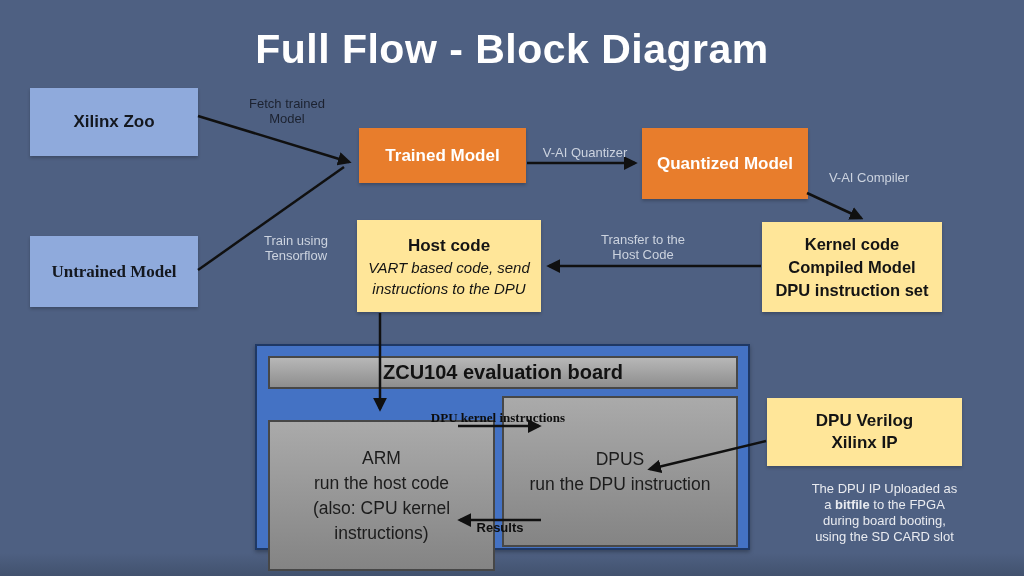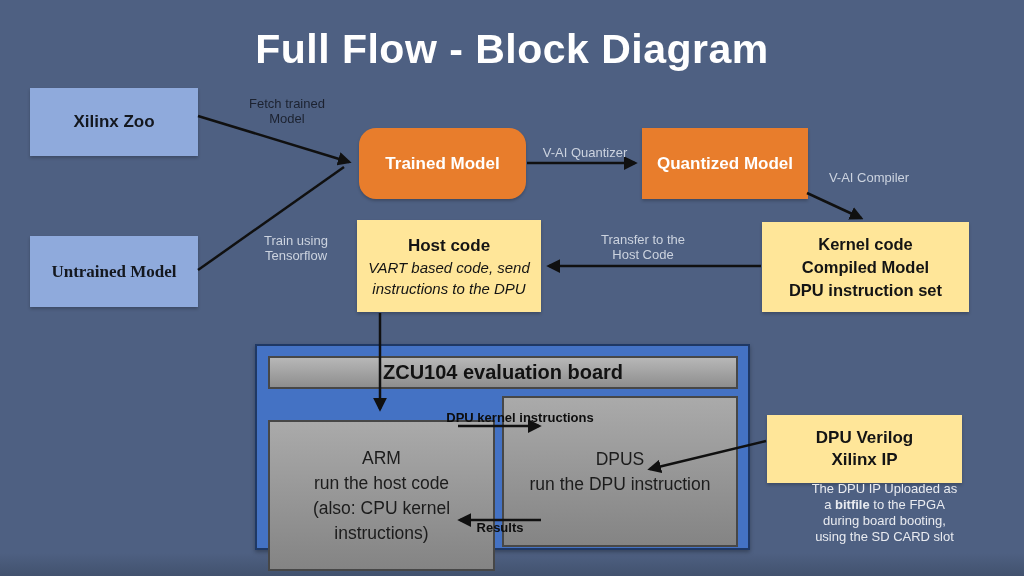--- a/index.html
+++ b/index.html
@@ -73,34 +73,34 @@
   svg.arrows{position:absolute;left:0;top:0;z-index:10;pointer-events:none;}
 </style>
 </head>
 <body>
 
 <div class="abs title">Full Flow - Block Diagram</div>
 
 <div class="abs box box-blue" style="left:30px;top:88px;width:168px;height:68px;">Xilinx Zoo</div>
 <div class="abs box box-blue" style="left:30px;top:236px;width:168px;height:71px;font-family:Liberation Serif, serif;">Untrained Model</div>
 
-<div class="abs box box-orange" style="left:359px;top:128px;width:167px;height:71px;border-radius:17px;">Trained Model</div>
+<div class="abs box box-orange" style="left:359px;top:128px;width:167px;height:55px;">Trained Model</div>
 <div class="abs box box-orange" style="left:642px;top:128px;width:166px;height:71px;">Quantized Model</div>
 
 <div class="abs box box-yellow" style="left:357px;top:220px;width:184px;height:92px;">
   <div class="host-title">Host code</div>
   <div class="host-body">VART based code, send
 instructions to the DPU</div>
 </div>
-<div class="abs box box-yellow" style="left:762px;top:222px;width:207px;height:90px;">
+<div class="abs box box-yellow" style="left:762px;top:222px;width:180px;height:90px;">
   <div class="kernel-text">Kernel code
 Compiled Model
 DPU instruction set</div>
 </div>
-<div class="abs box box-yellow" style="left:767px;top:415px;width:195px;height:68px;">
+<div class="abs box box-yellow" style="left:767px;top:398px;width:195px;height:68px;">
   <div class="verilog-text">DPU Verilog
 Xilinx IP</div>
 </div>
 
 <div class="abs board" style="left:255px;top:344px;width:495px;height:206px;">
   <div class="board-header">ZCU104 evaluation board</div>
   <div class="panel panel-arm">ARM
 run the host code
 (also: CPU kernel
 instructions)</div>
@@ -114,21 +114,21 @@
 using the SD CARD slot</span></div>
 
 <div class="lbl lbl-dark" style="left:287px;top:96px;">Fetch trained
 Model</div>
 <div class="lbl" style="left:585px;top:145px;">V-AI Quantizer</div>
 <div class="lbl" style="left:869px;top:170px;">V-AI Compiler</div>
 <div class="lbl" style="left:296px;top:233px;">Train using
 Tensorflow</div>
 <div class="lbl" style="left:643px;top:232px;">Transfer to the
 Host Code</div>
-<div class="lbl lbl-bold" style="left:520px;top:410px;">DPU kernel instructions</div>
+<div class="lbl lbl-bold" style="left:498px;top:410px;font-family:Liberation Serif, serif;">DPU kernel instructions</div>
 <div class="lbl lbl-bold" style="left:500px;top:520px;">Results</div>
 
 <svg class="arrows" width="1024" height="576" viewBox="0 0 1024 576">
   <defs>
     <marker id="ah" viewBox="0 0 10 10" refX="8" refY="5" markerWidth="5.5" markerHeight="5.5" orient="auto-start-reverse">
       <path d="M0,0 L10,5 L0,10 z" fill="#101010"></path>
     </marker>
   </defs>
   <g stroke="#101010" stroke-width="2.5" fill="none">
     <path d="M198,116 L349,162" marker-end="url(#ah)"></path>

